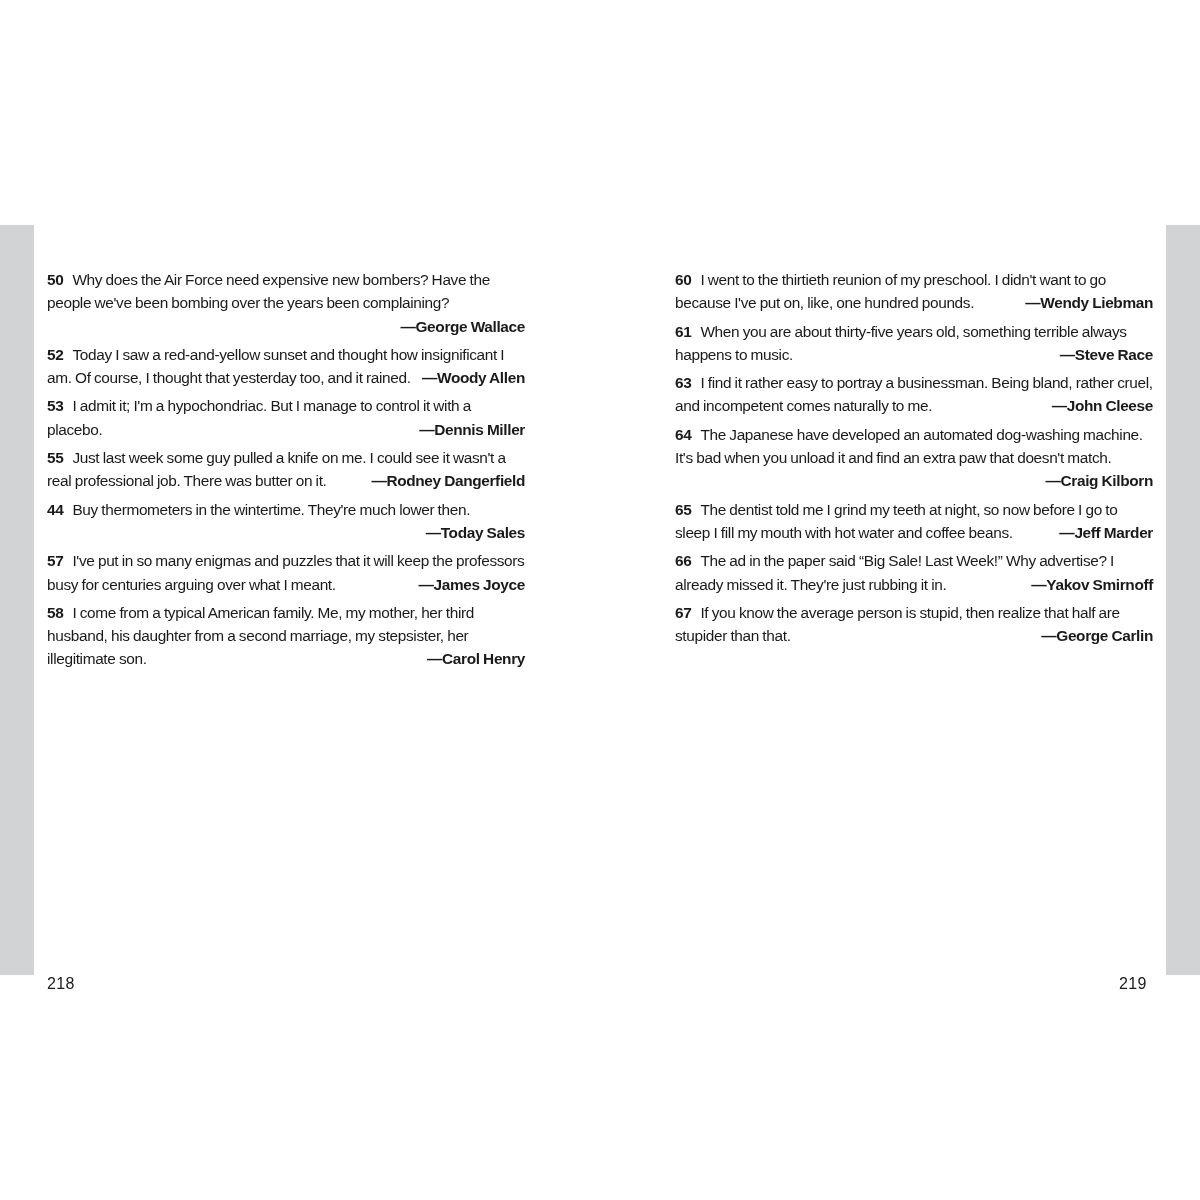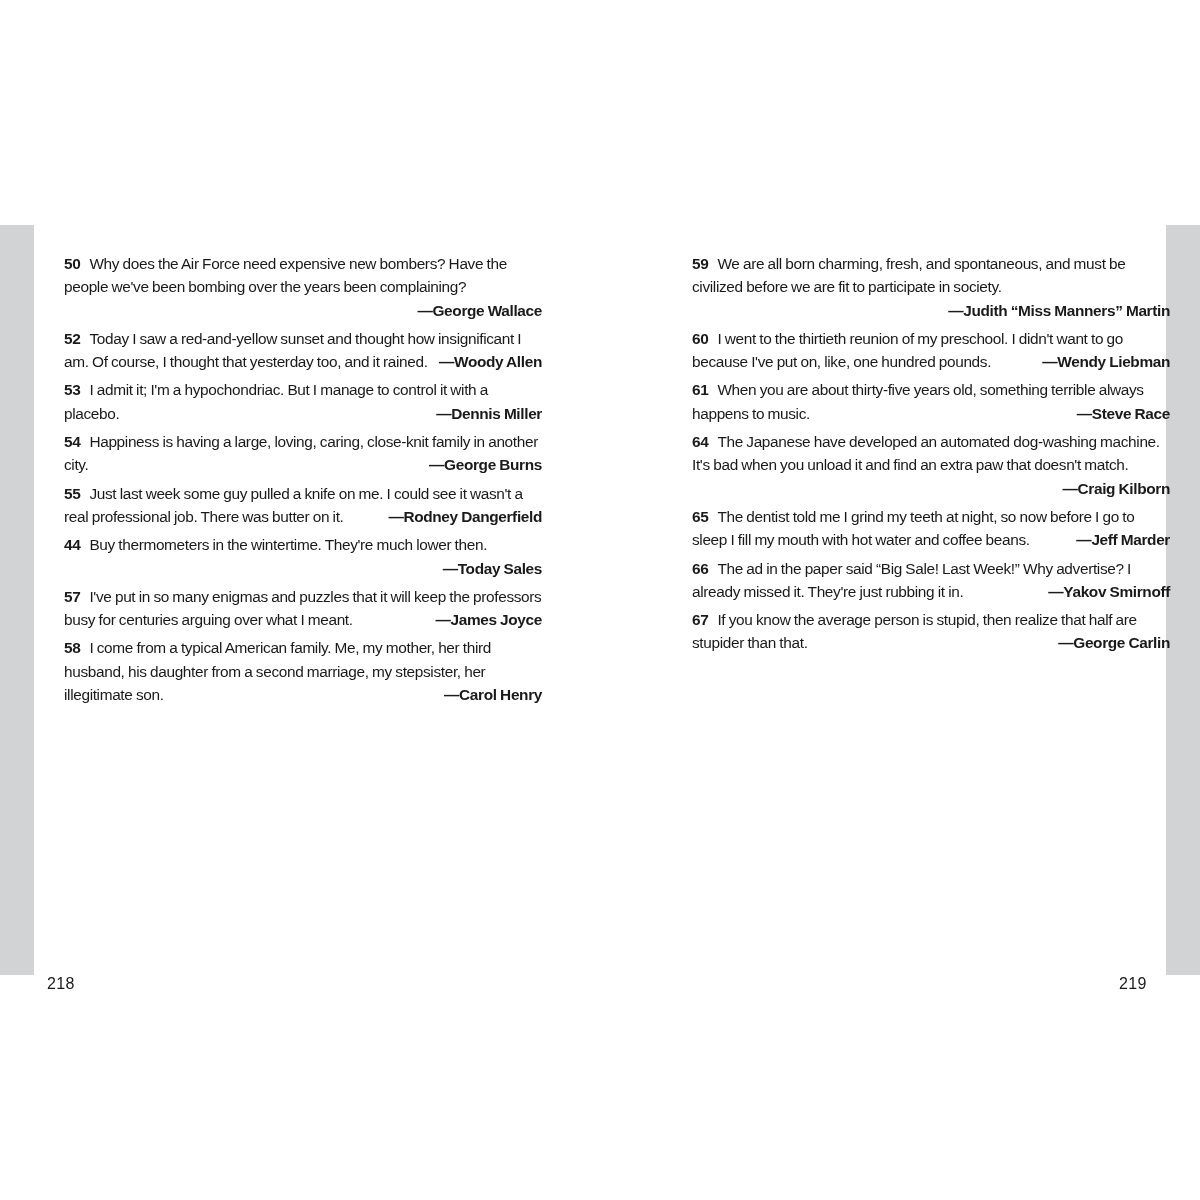--- a/index.html
+++ b/index.html
@@ -20,23 +20,22 @@
       top: 225px;
       height: 750px;
       width: 34px;
       background: #d2d3d5;
     }
     .edge-left { left: 0; }
     .edge-right { left: 1166px; }
 
     .page {
       position: absolute;
-      top: 252px;
+      top: 268px;
       width: 478px;
-      margin-left: 17px;
     }
     .page-left { left: 47px; }
     .page-right { left: 675px; }
 
     .quote {
       font-size: 15.4px;
       line-height: 23.3px;
       letter-spacing: -0.35px;
       margin: 0 0 5px 0;
       word-spacing: -0.5px;
@@ -69,31 +68,30 @@
 </head>
 <body>
 
 <div class="edge-strip edge-left"></div>
 <div class="edge-strip edge-right"></div>
 
 <div class="page page-left">
   <p class="quote"><span class="num">50</span><span>Why does the Air Force need expensive new bombers? Have the people we've been bombing over the years been complaining?</span><span class="attr">—George Wallace</span></p>
   <p class="quote"><span class="num">52</span><span>Today I saw a red-and-yellow sunset and thought how insignificant I am. Of course, I thought that yesterday too, and it rained.</span><span class="attr">—Woody Allen</span></p>
   <p class="quote"><span class="num">53</span><span>I admit it; I'm a hypochondriac. But I manage to control it with a placebo.</span><span class="attr">—Dennis Miller</span></p>
-  <p class="quote"><span class="num">54</span><span>Happiness is having a large, loving, caring, close-knit family in another city.</span><span class="attr">—George Burns</span></p>
   <p class="quote"><span class="num">55</span><span>Just last week some guy pulled a knife on me. I could see it wasn't a real professional job. There was butter on it.</span><span class="attr">—Rodney Dangerfield</span></p>
   <p class="quote"><span class="num">44</span><span>Buy thermometers in the wintertime. They're much lower then.</span><span class="attr">—Today Sales</span></p>
   <p class="quote"><span class="num">57</span><span>I've put in so many enigmas and puzzles that it will keep the professors busy for centuries arguing over what I meant.</span><span class="attr">—James Joyce</span></p>
   <p class="quote"><span class="num">58</span><span>I come from a typical American family. Me, my mother, her third husband, his daughter from a second marriage, my stepsister, her illegitimate son.</span><span class="attr">—Carol Henry</span></p>
 </div>
 
 <div class="page page-right">
-  <p class="quote"><span class="num">59</span><span>We are all born charming, fresh, and spontaneous, and must be civilized before we are fit to participate in society.</span><span class="attr">—Judith “Miss Manners” Martin</span></p>
   <p class="quote"><span class="num">60</span><span>I went to the thirtieth reunion of my preschool. I didn't want to go because I've put on, like, one hundred pounds.</span><span class="attr">—Wendy Liebman</span></p>
   <p class="quote"><span class="num">61</span><span>When you are about thirty-five years old, something terrible always happens to music.</span><span class="attr">—Steve Race</span></p>
+  <p class="quote"><span class="num">63</span><span>I find it rather easy to portray a businessman. Being bland, rather cruel, and incompetent comes naturally to me.</span><span class="attr">—John Cleese</span></p>
   <p class="quote"><span class="num">64</span><span>The Japanese have developed an automated dog-washing machine. It's bad when you unload it and find an extra paw that doesn't match.</span><span class="attr">—Craig Kilborn</span></p>
   <p class="quote"><span class="num">65</span><span>The dentist told me I grind my teeth at night, so now before I go to sleep I fill my mouth with hot water and coffee beans.</span><span class="attr">—Jeff Marder</span></p>
   <p class="quote"><span class="num">66</span><span>The ad in the paper said “Big Sale! Last Week!” Why advertise? I already missed it. They're just rubbing it in.</span><span class="attr">—Yakov Smirnoff</span></p>
   <p class="quote"><span class="num">67</span><span>If you know the average person is stupid, then realize that half are stupider than that.</span><span class="attr">—George Carlin</span></p>
 </div>
 
 <div class="page-num page-num-left">218</div>
 <div class="page-num page-num-right">219</div>
 
 </body></html>

